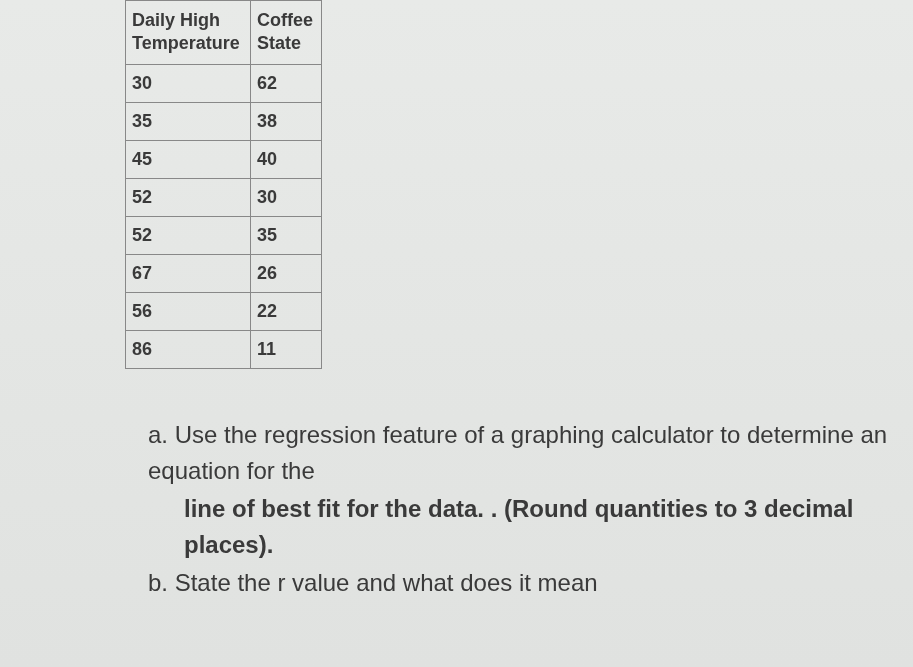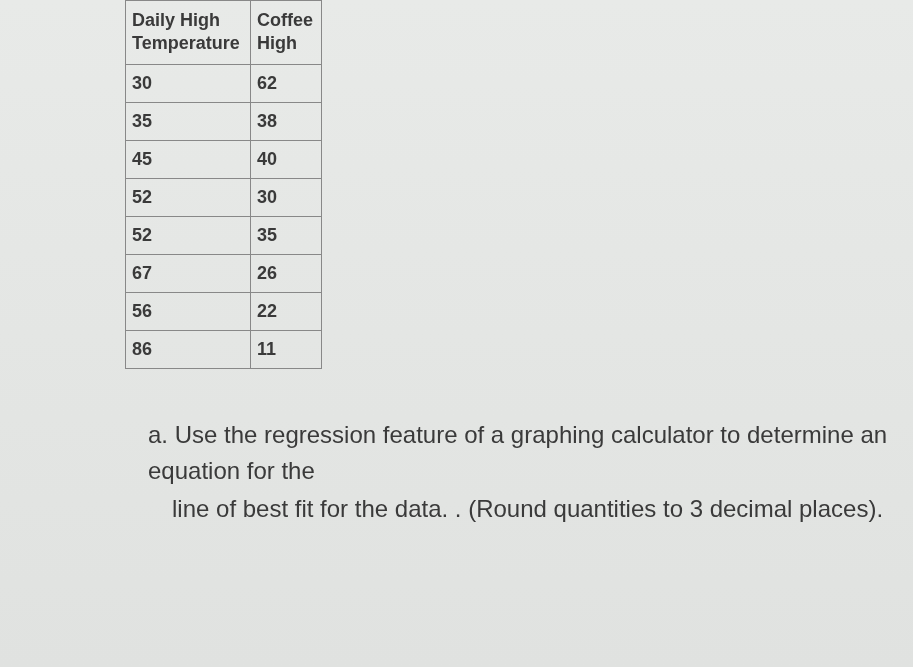--- a/index.html
+++ b/index.html
@@ -44,38 +44,39 @@
       margin-left: 148px;
       margin-right: 20px;
       font-size: 24px;
       color: #3a3a3a;
       line-height: 1.5;
     }
     .question-item {
       margin-bottom: 2px;
     }
     .question-continuation {
-      margin-left: 24px;
+      margin-left: 36px;
+      font-weight: bold;
     }
   </style>
 </head>
 <body>
 
 <div class="page-wrapper">
 
   <table>
     <tbody>
         <tr class="header-row">
       <td class="col-temp">
         <span>Daily High</span><br>
         <span>Temperature</span>
       </td>
       <td class="col-sales">
         <span>Coffee</span><br>
-        <span>High</span>
+        <span>State</span>
       </td>
     </tr>
     <tr>
       <td class="col-temp">30</td>
       <td class="col-sales">62</td>
     </tr>
     <tr>
       <td class="col-temp">35</td>
       <td class="col-sales">38</td>
     </tr>
@@ -106,15 +107,18 @@
   </tbody>
     </table>
 
   <div class="questions">
     <div class="question-item">
       <span>a. Use the regression feature of a graphing calculator to determine an equation for the</span>
     </div>
     <div class="question-item question-continuation">
       <span>line of best fit for the data. . (Round quantities to 3 decimal places).</span>
     </div>
+    <div class="question-item">
+      <span>b. State the r value and what does it mean</span>
+    </div>
   </div>
 
 </div>
 
 </body></html>

